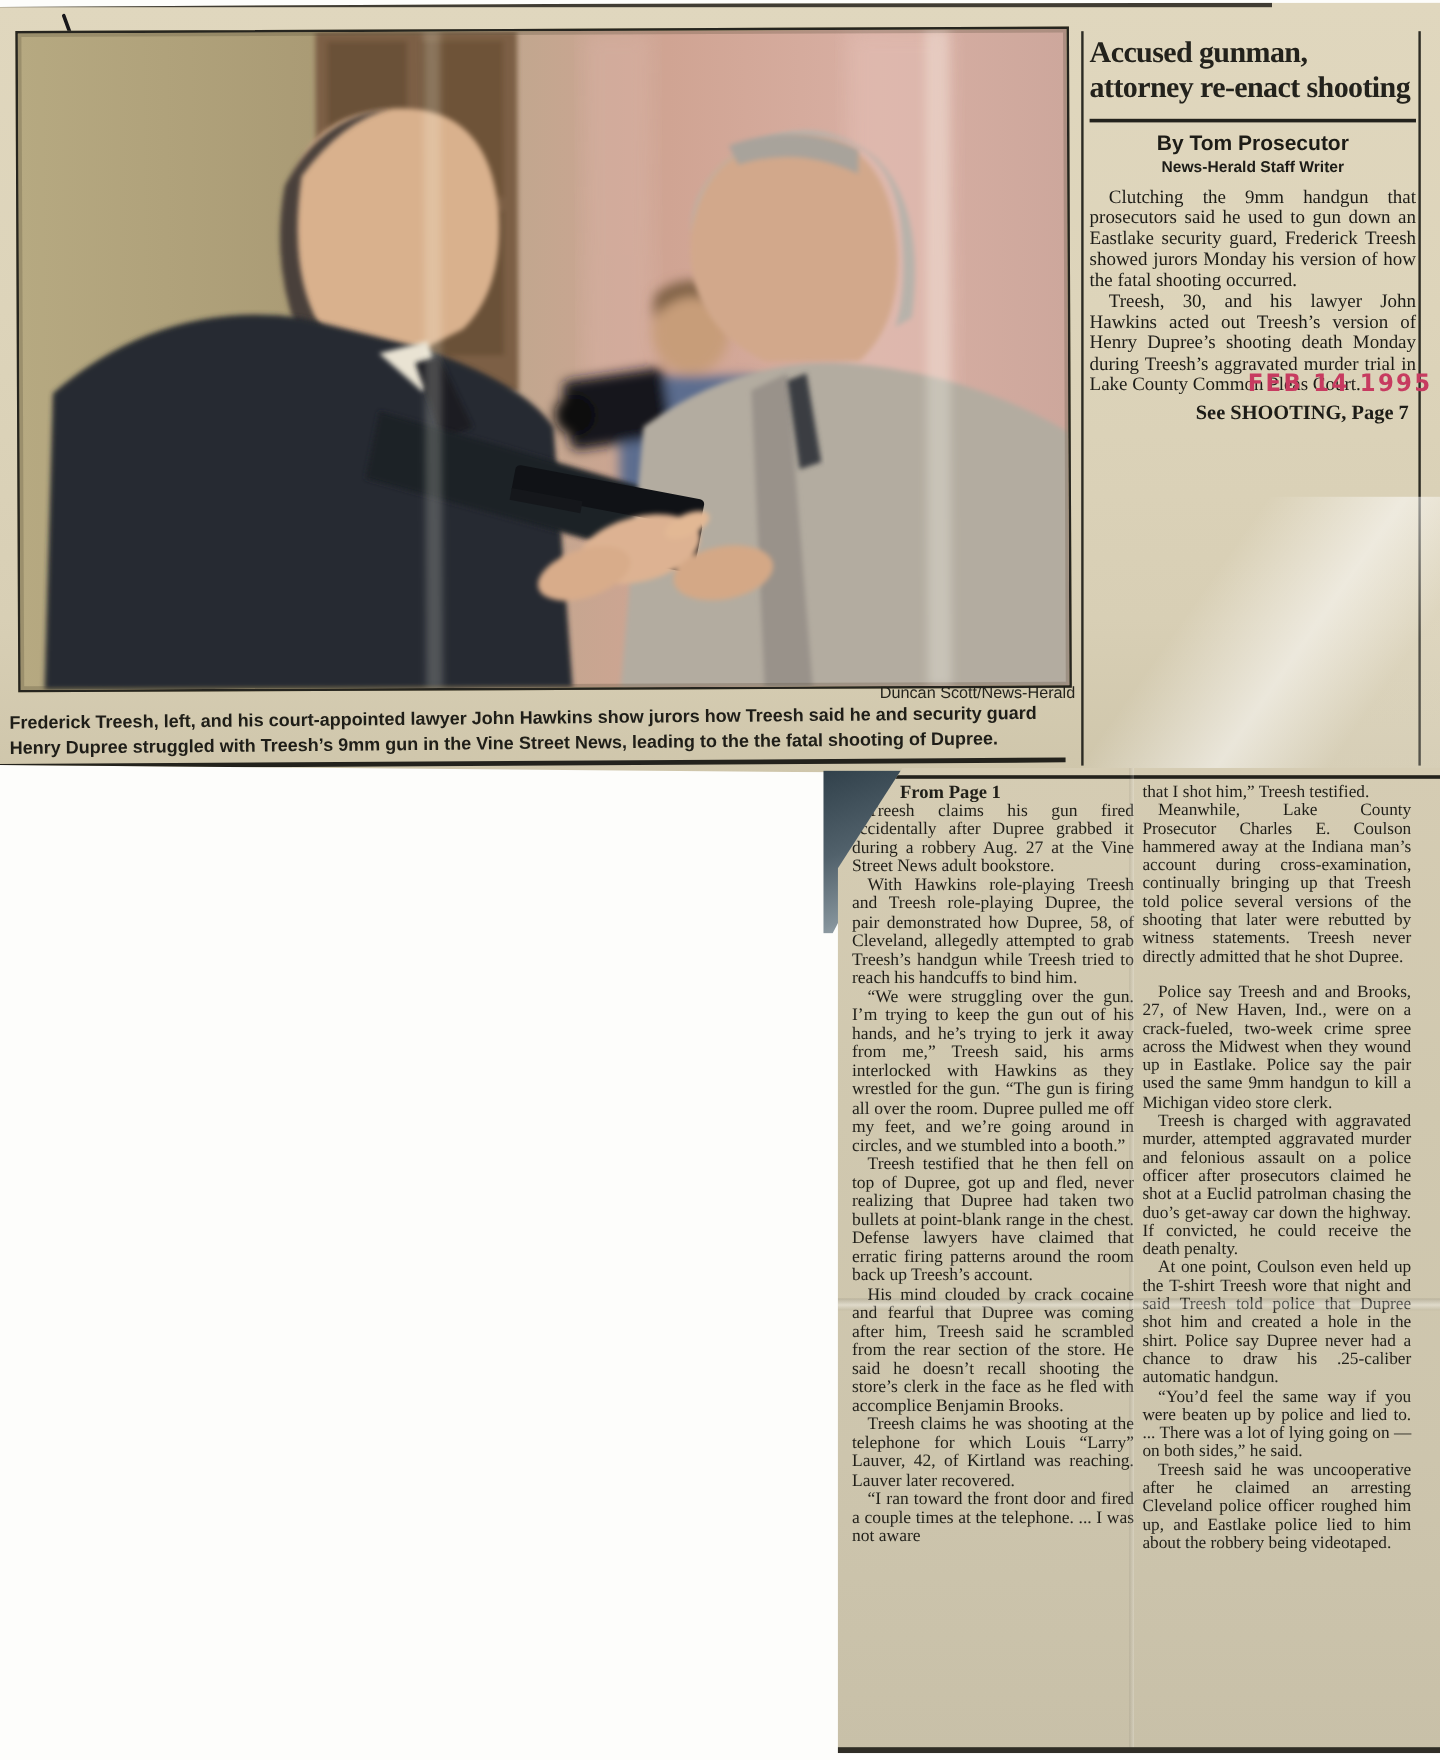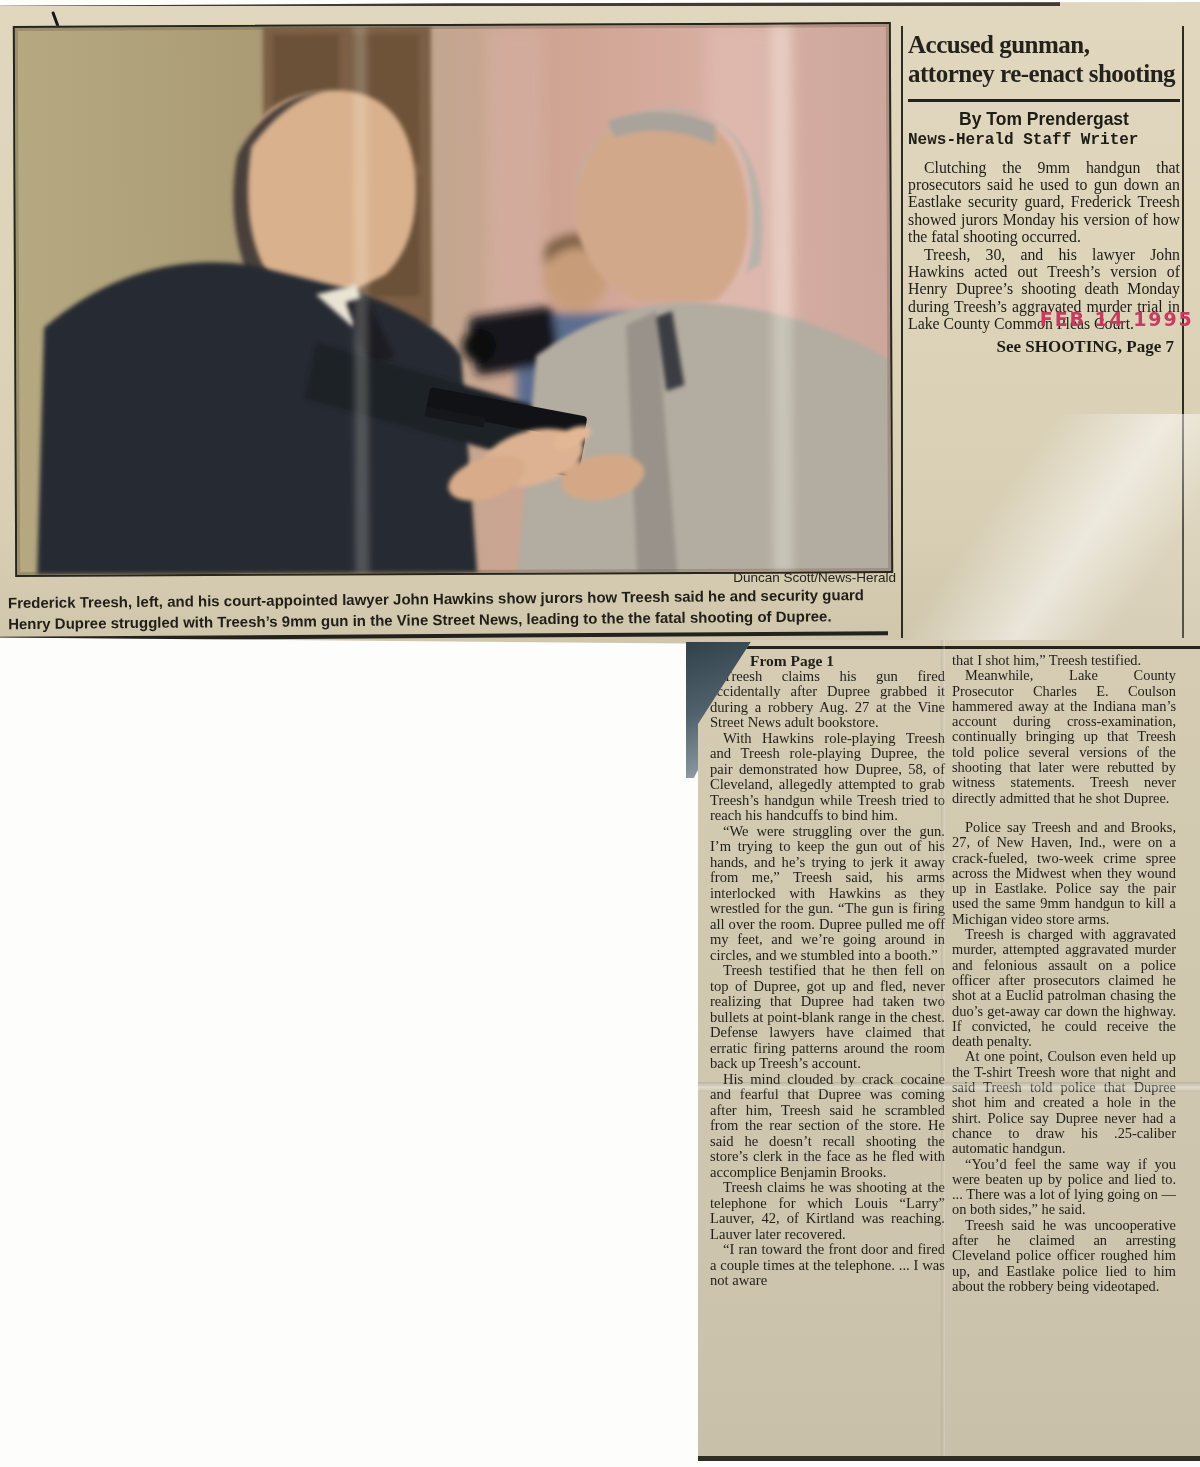--- a/index.html
+++ b/index.html
@@ -37,21 +37,21 @@
   .colrule-left{position:absolute;left:901px;top:24px;width:2px;height:612px;background:#2c2b24;}
   .colrule-right{position:absolute;left:1182px;top:24px;width:2px;height:612px;background:#2c2b24;}
   #head-col{position:absolute;left:908px;top:22px;width:272px;}
   .headline{font-size:84px;font-weight:bold;letter-spacing:-3px;line-height:1.25;margin:0;color:#201f1a;}
   .subhead{font-size:25px;font-weight:600;line-height:1.17;margin:6px 0 0 0;color:#23221c;letter-spacing:-0.5px;}
   .date-stamp{position:absolute;top:283px;left:128px;width:150px;
     font-family:"DejaVu Sans", sans-serif;font-weight:bold;font-size:20px;letter-spacing:2px;
     color:#c73b60;transform:scaleX(.95);white-space:nowrap;}
   .byline-rule{height:3px;background:#23221c;margin:10px 0 7px 0;}
   .byline{font-family:"Liberation Sans", sans-serif;font-weight:bold;font-size:17.5px;text-align:center;margin:0;}
-  .byline-title{font-family:Liberation Mono, monospace;font-weight:bold;font-size:16px;text-align:left;margin:1px 0 10px 0;}
+  .byline-title{font-family:Liberation Sans, sans-serif;font-weight:bold;font-size:13px;text-align:center;margin:1px 0 10px 0;}
   .lede p{font-size:15.8px;line-height:17.4px;text-align:justify;margin:0;text-indent:16px;}
   .jump-line{font-size:17px;font-weight:bold;text-align:right;margin:4px 6px 0 0;}
 
   
   .photo-fragment{position:absolute;left:686px;top:642px;width:78px;height:136px;
     background:linear-gradient(160deg,#31414b 0%,#51616b 45%,#84929a 80%,#b8c0c4 100%);
     clip-path:polygon(0 0,100% 0,10% 100%,0 100%);}
   #bottom-clipping{position:absolute;left:698px;top:640px;width:487px;height:821px;
     background:linear-gradient(180deg,#d5ccb3 0%,#d0c8af 35%,#cdc5ad 70%,#c8c0a8 100%);
     clip-path:polygon(54px 0,100% 0,100% 100%,0 100%,0 84px);
@@ -167,21 +167,21 @@
     <div class="caption">Frederick Treesh, left, and his court-appointed lawyer John Hawkins show jurors how Treesh said he and security guard Henry Dupree struggled with Treesh’s 9mm gun in the Vine Street News, leading to the the fatal shooting of Dupree.</div>
     <div class="caption-rule"></div>
 
     <div class="colrule-left"></div>
     <div class="colrule-right"></div>
 
     <div id="head-col">
       <h2 class="subhead">Accused gunman, attorney re-enact shooting</h2>
       <div class="date-stamp">FEB 14 1995</div>
       <div class="byline-rule"></div>
-      <p class="byline">By Tom Prendergast</p>
+      <p class="byline">By Tom Prosecutor</p>
       <p class="byline-title">News-Herald Staff Writer</p>
       <div class="lede">
         <p>Clutching the 9mm handgun that prosecutors said he used to gun down an Eastlake security guard, Frederick Treesh showed jurors Monday his version of how the fatal shooting occurred.</p>
         <p>Treesh, 30, and his lawyer John Hawkins acted out Treesh’s version of Henry Dupree’s shooting death Monday during Treesh’s aggravated murder trial in Lake County Common Pleas Court.</p>
       </div>
       <p class="jump-line">See SHOOTING, Page 7</p>
     </div>
 
     <div class="fold-sheen"></div>
   </div>
@@ -195,21 +195,21 @@
       <p>With Hawkins role-playing Treesh and Treesh role-playing Dupree, the pair demonstrated how Dupree, 58, of Cleveland, allegedly attempted to grab Treesh’s handgun while Treesh tried to reach his handcuffs to bind him.</p>
       <p>“We were struggling over the gun. I’m trying to keep the gun out of his hands, and he’s trying to jerk it away from me,” Treesh said, his arms interlocked with Hawkins as they wrestled for the gun. “The gun is firing all over the room. Dupree pulled me off my feet, and we’re going around in circles, and we stumbled into a booth.”</p>
       <p>Treesh testified that he then fell on top of Dupree, got up and fled, never realizing that Dupree had taken two bullets at point-blank range in the chest. Defense lawyers have claimed that erratic firing patterns around the room back up Treesh’s account.</p>
       <p>His mind clouded by crack cocaine and fearful that Dupree was coming after him, Treesh said he scrambled from the rear section of the store. He said he doesn’t recall shooting the store’s clerk in the face as he fled with accomplice Benjamin Brooks.</p>
       <p>Treesh claims he was shooting at the telephone for which Louis “Larry” Lauver, 42, of Kirtland was reaching. Lauver later recovered.</p>
       <p>“I ran toward the front door and fired a couple times at the telephone. ... I was not aware</p>
     </div>
     <div id="col-right" class="newscol">
       <p class="no-indent">that I shot him,” Treesh testified.</p>
       <p>Meanwhile, Lake County Prosecutor Charles E. Coulson hammered away at the Indiana man’s account during cross-examination, continually bringing up that Treesh told police several versions of the shooting that later were rebutted by witness statements. Treesh never directly admitted that he shot Dupree.</p>
-      <p class="gap-top">Police say Treesh and and Brooks, 27, of New Haven, Ind., were on a crack-fueled, two-week crime spree across the Midwest when they wound up in Eastlake. Police say the pair used the same 9mm handgun to kill a Michigan video store arms.</p>
+      <p class="gap-top">Police say Treesh and and Brooks, 27, of New Haven, Ind., were on a crack-fueled, two-week crime spree across the Midwest when they wound up in Eastlake. Police say the pair used the same 9mm handgun to kill a Michigan video store clerk.</p>
       <p>Treesh is charged with aggravated murder, attempted aggravated murder and felonious assault on a police officer after prosecutors claimed he shot at a Euclid patrolman chasing the duo’s get-away car down the highway. If convicted, he could receive the death penalty.</p>
       <p>At one point, Coulson even held up the T-shirt Treesh wore that night and said Treesh told police that Dupree shot him and created a hole in the shirt. Police say Dupree never had a chance to draw his .25-caliber automatic handgun.</p>
       <p>“You’d feel the same way if you were beaten up by police and lied to. ... There was a lot of lying going on — on both sides,” he said.</p>
       <p>Treesh said he was uncooperative after he claimed an arresting Cleveland police officer roughed him up, and Eastlake police lied to him about the robbery being videotaped.</p>
     </div>
     <div class="crease-h"></div>
     <div class="crease-v"></div>
   </div>
 
 </div>

